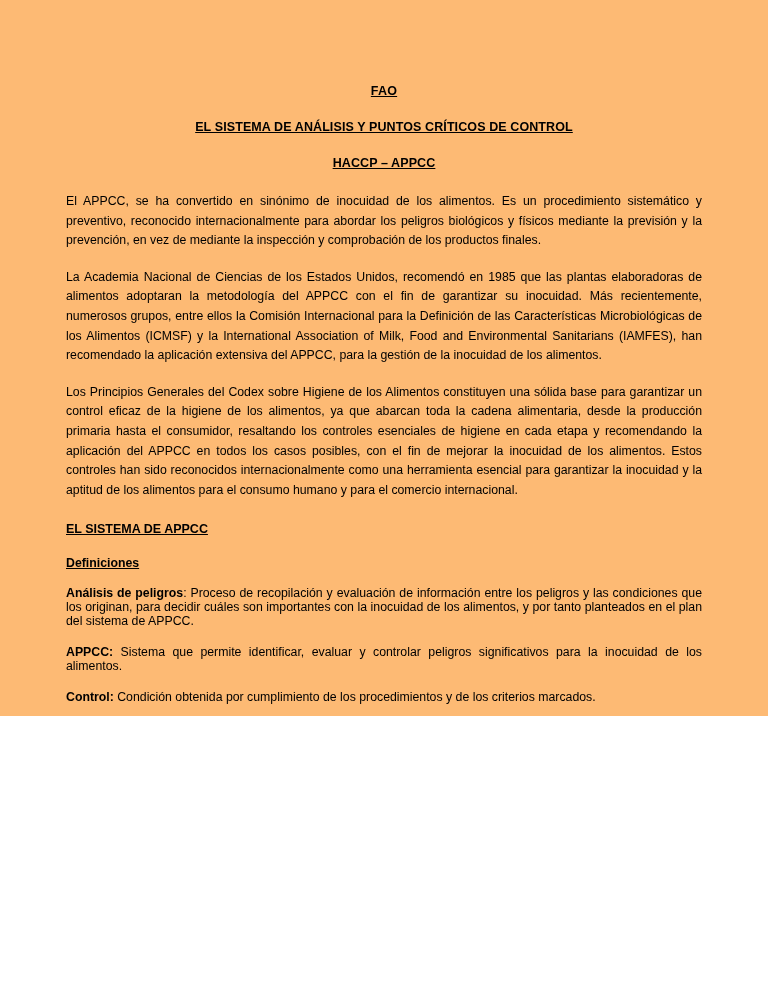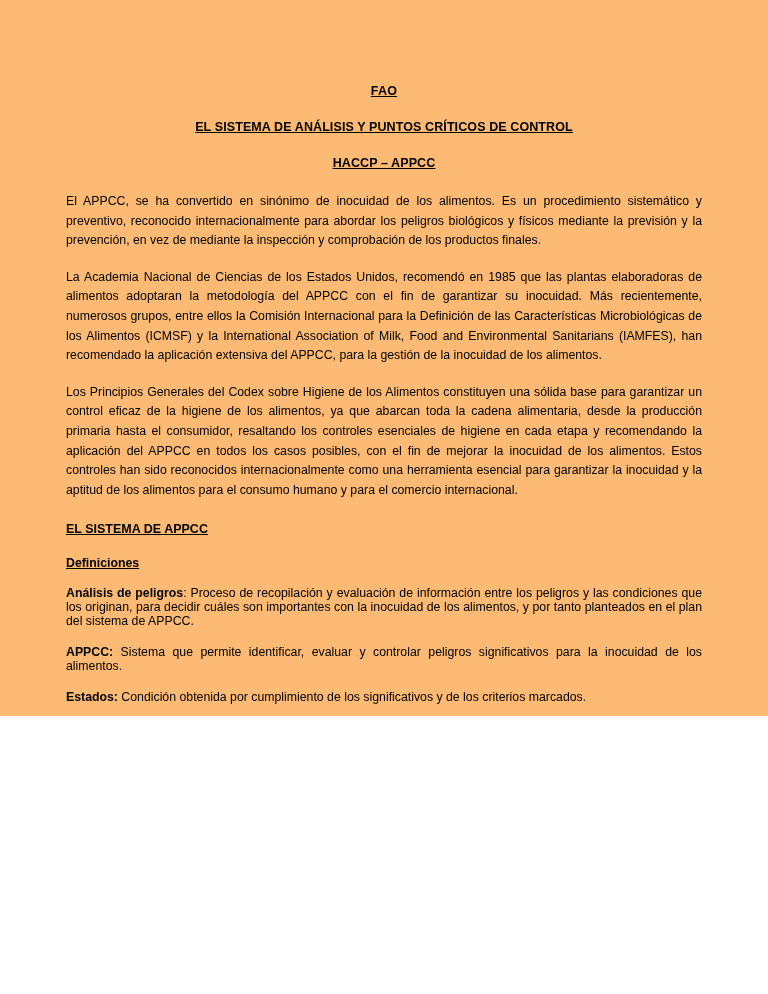--- a/index.html
+++ b/index.html
@@ -94,15 +94,15 @@
   <div class="section-heading">EL SISTEMA DE APPCC</div>
 
 
 
   <div class="sub-heading">Definiciones</div>
 
   <p class="def-par"><span class="def-term">Análisis de peligros</span><span>: Proceso de recopilación y evaluación de información entre los peligros y las condiciones que los originan, para decidir cuáles son importantes con la inocuidad de los alimentos, y por tanto planteados en el plan del sistema de APPCC.</span></p>
 
   <p class="def-par"><span class="def-term">APPCC:</span><span> Sistema que permite identificar, evaluar y controlar peligros significativos para la inocuidad de los alimentos.</span></p>
 
-  <p class="def-par"><span class="def-term">Estados:</span><span> Condición obtenida por cumplimiento de los significativos y de los criterios marcados.</span></p>
+  <p class="def-par"><span class="def-term">Control:</span><span> Condición obtenida por cumplimiento de los procedimientos y de los criterios marcados.</span></p>
 
 </div>
 
 </body></html>

